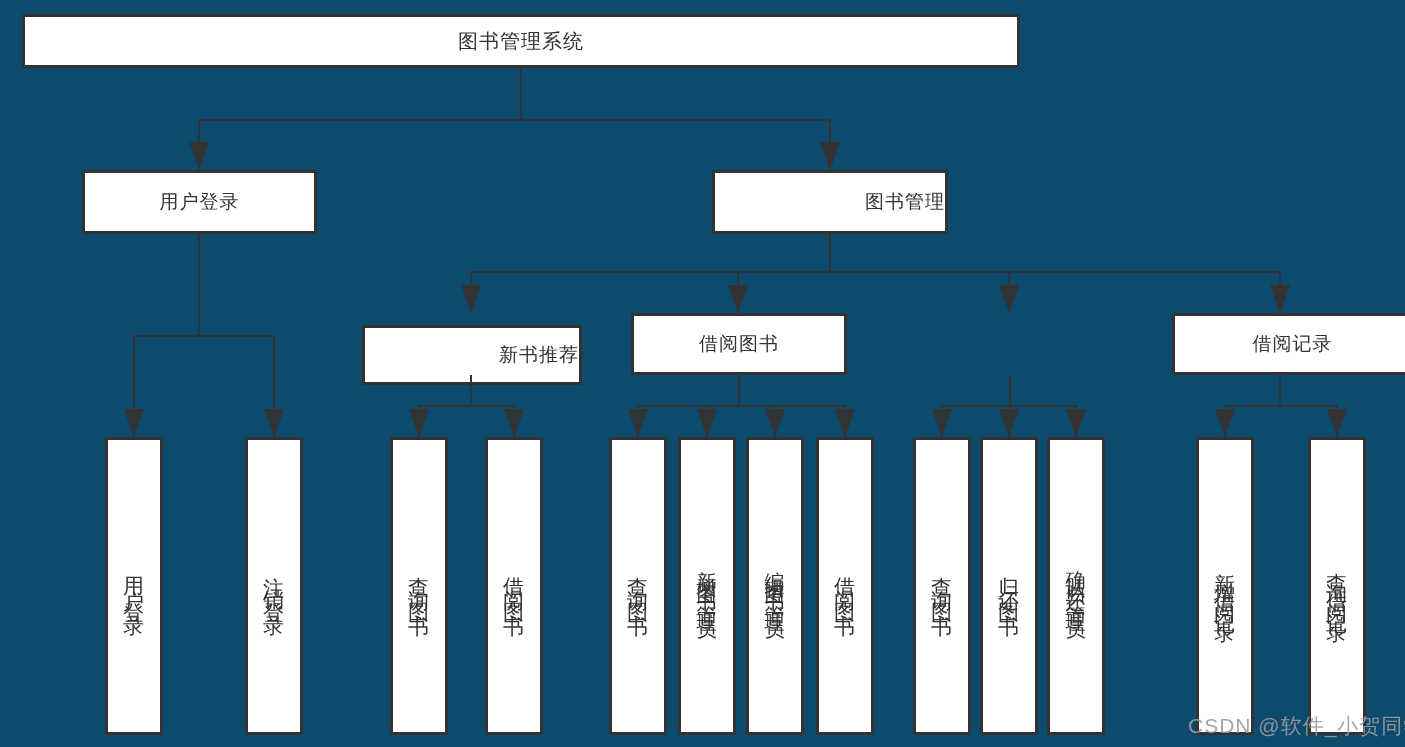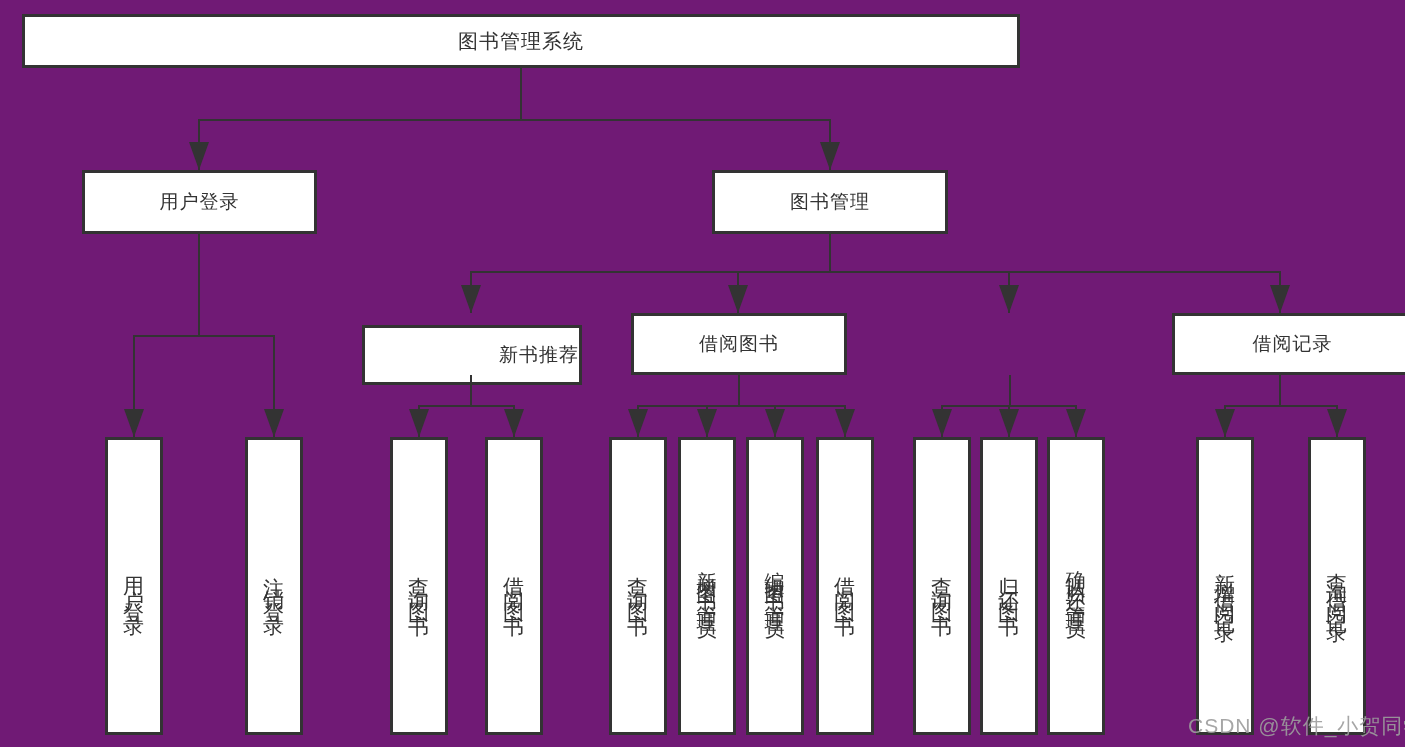--- a/index.html
+++ b/index.html
@@ -1,17 +1,17 @@
 <!DOCTYPE html>
 <html><head>
 <meta charset="utf-8">
 <style>
   html,body{margin:0;padding:0;}
   body{font-family:"Liberation Sans","DejaVu Sans",sans-serif;background:#ffffff;}
-  .canvas{position:relative;width:1405px;height:747px;background:#701a75;overflow:hidden;}
+  .canvas{position:relative;width:1405px;height:747px;background:#0c4a6e;overflow:hidden;}
   .box{
     position:absolute;box-sizing:border-box;
     border:3px solid #333333;background:#ffffff;
     display:flex;align-items:center;justify-content:center;
     color:#333333;font-size:19px;letter-spacing:1px;
   }
   .root-box{font-size:20px;}
   .leaf{width:58px;height:298px;top:437px;}
   .leaf .vtext{
     writing-mode:vertical-rl;text-orientation:mixed;
@@ -45,21 +45,21 @@
   <div class="vl" style="left:520px;top:68px;height:52px;"></div>
   <div class="hl" style="left:198px;top:119px;width:633px;"></div>
   <div class="vl" style="left:198px;top:119px;height:51px;"></div>
   <div class="arrow" style="left:189px;top:142px;"></div>
   <div class="vl" style="left:829px;top:119px;height:51px;"></div>
   <div class="arrow" style="left:820px;top:142px;"></div>
 
   <div class="box" style="left:82px;top:170px;width:235px;height:64px;">
     <span>用户登录</span>
   </div>
-  <div class="box" style="left:712px;top:170px;width:236px;height:64px;">
+  <div class="box" style="left:712px;top:170px;width:236px;height:64px;justify-content:flex-end;">
     <span>图书管理</span>
   </div>
 
   <div class="vl" style="left:198px;top:234px;height:102px;"></div>
   <div class="hl" style="left:133px;top:335px;width:142px;"></div>
   <div class="vl" style="left:133px;top:335px;height:102px;"></div>
   <div class="arrow" style="left:124px;top:409px;"></div>
   <div class="vl" style="left:273px;top:335px;height:102px;"></div>
   <div class="arrow" style="left:264px;top:409px;"></div>
 

